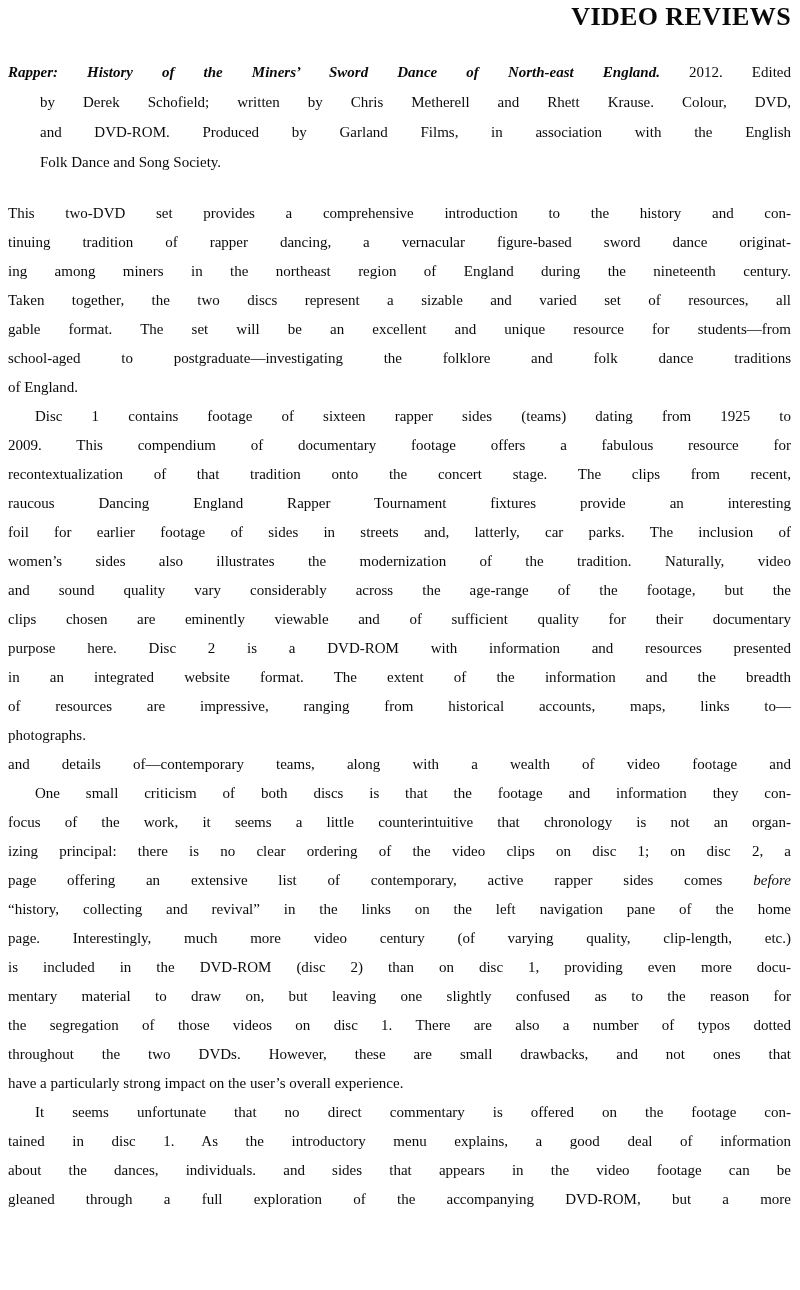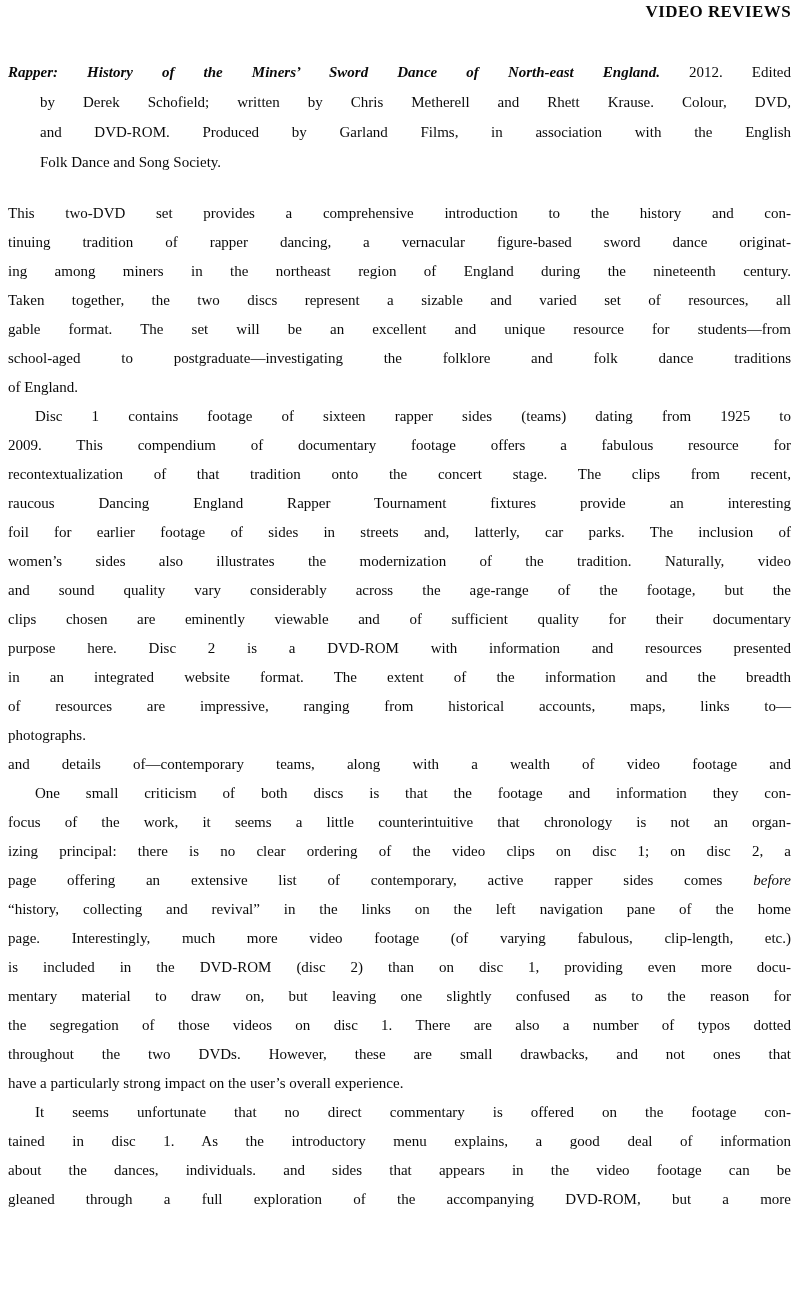--- a/index.html
+++ b/index.html
@@ -14,21 +14,21 @@
     height: 1290px;
     padding: 2px 9px 0 8px;
     position: relative;
   }
   .running-head-row {
     height: 22px;
     text-align: right;
   }
   .running-head {
     font-weight: bold;
-    font-size: 17px;
+    font-size: 26px;
     letter-spacing: 0.4px;
     white-space: nowrap;
     margin-left: 28px;
   }
   #content { margin-top: 33px; }
   .block { margin: 0; }
   .block-citation { margin-bottom: 22px; }
   .block-citation .line { line-height: 30px; }
   .line {
     font-size: 15px;
@@ -83,21 +83,21 @@
         <div class="line j"><span class="seg-plain">of resources are impressive, ranging from historical accounts, maps, links to—</span></div>
         <div class="line"><span class="seg-plain">photographs.</span></div>
         <div class="line j"><span class="seg-plain">and details of—contemporary teams, along with a wealth of video footage and</span></div>
       </section>
       <section class="block block-body">
         <div class="line j ind-first"><span class="seg-plain">One small criticism of both discs is that the footage and information they con-</span></div>
         <div class="line j"><span class="seg-plain">focus of the work, it seems a little counterintuitive that chronology is not an organ-</span></div>
         <div class="line j"><span class="seg-plain">izing principal: there is no clear ordering of the video clips on disc 1; on disc 2, a</span></div>
         <div class="line j"><span class="seg-plain">page offering an extensive list of contemporary, active rapper sides comes </span><span class="seg-italic">before</span></div>
         <div class="line j"><span class="seg-plain">“history, collecting and revival” in the links on the left navigation pane of the home</span></div>
-        <div class="line j"><span class="seg-plain">page. Interestingly, much more video footage (of varying fabulous, clip-length, etc.)</span></div>
+        <div class="line j"><span class="seg-plain">page. Interestingly, much more video century (of varying quality, clip-length, etc.)</span></div>
         <div class="line j"><span class="seg-plain">is included in the DVD-ROM (disc 2) than on disc 1, providing even more docu-</span></div>
         <div class="line j"><span class="seg-plain">mentary material to draw on, but leaving one slightly confused as to the reason for</span></div>
         <div class="line j"><span class="seg-plain">the segregation of those videos on disc 1. There are also a number of typos dotted</span></div>
         <div class="line j"><span class="seg-plain">throughout the two DVDs. However, these are small drawbacks, and not ones that</span></div>
         <div class="line"><span class="seg-plain">have a particularly strong impact on the user’s overall experience.</span></div>
       </section>
       <section class="block block-body">
         <div class="line j ind-first"><span class="seg-plain">It seems unfortunate that no direct commentary is offered on the footage con-</span></div>
         <div class="line j"><span class="seg-plain">tained in disc 1. As the introductory menu explains, a good deal of information</span></div>
         <div class="line j"><span class="seg-plain">about the dances, individuals. and sides that appears in the video footage can be</span></div>

